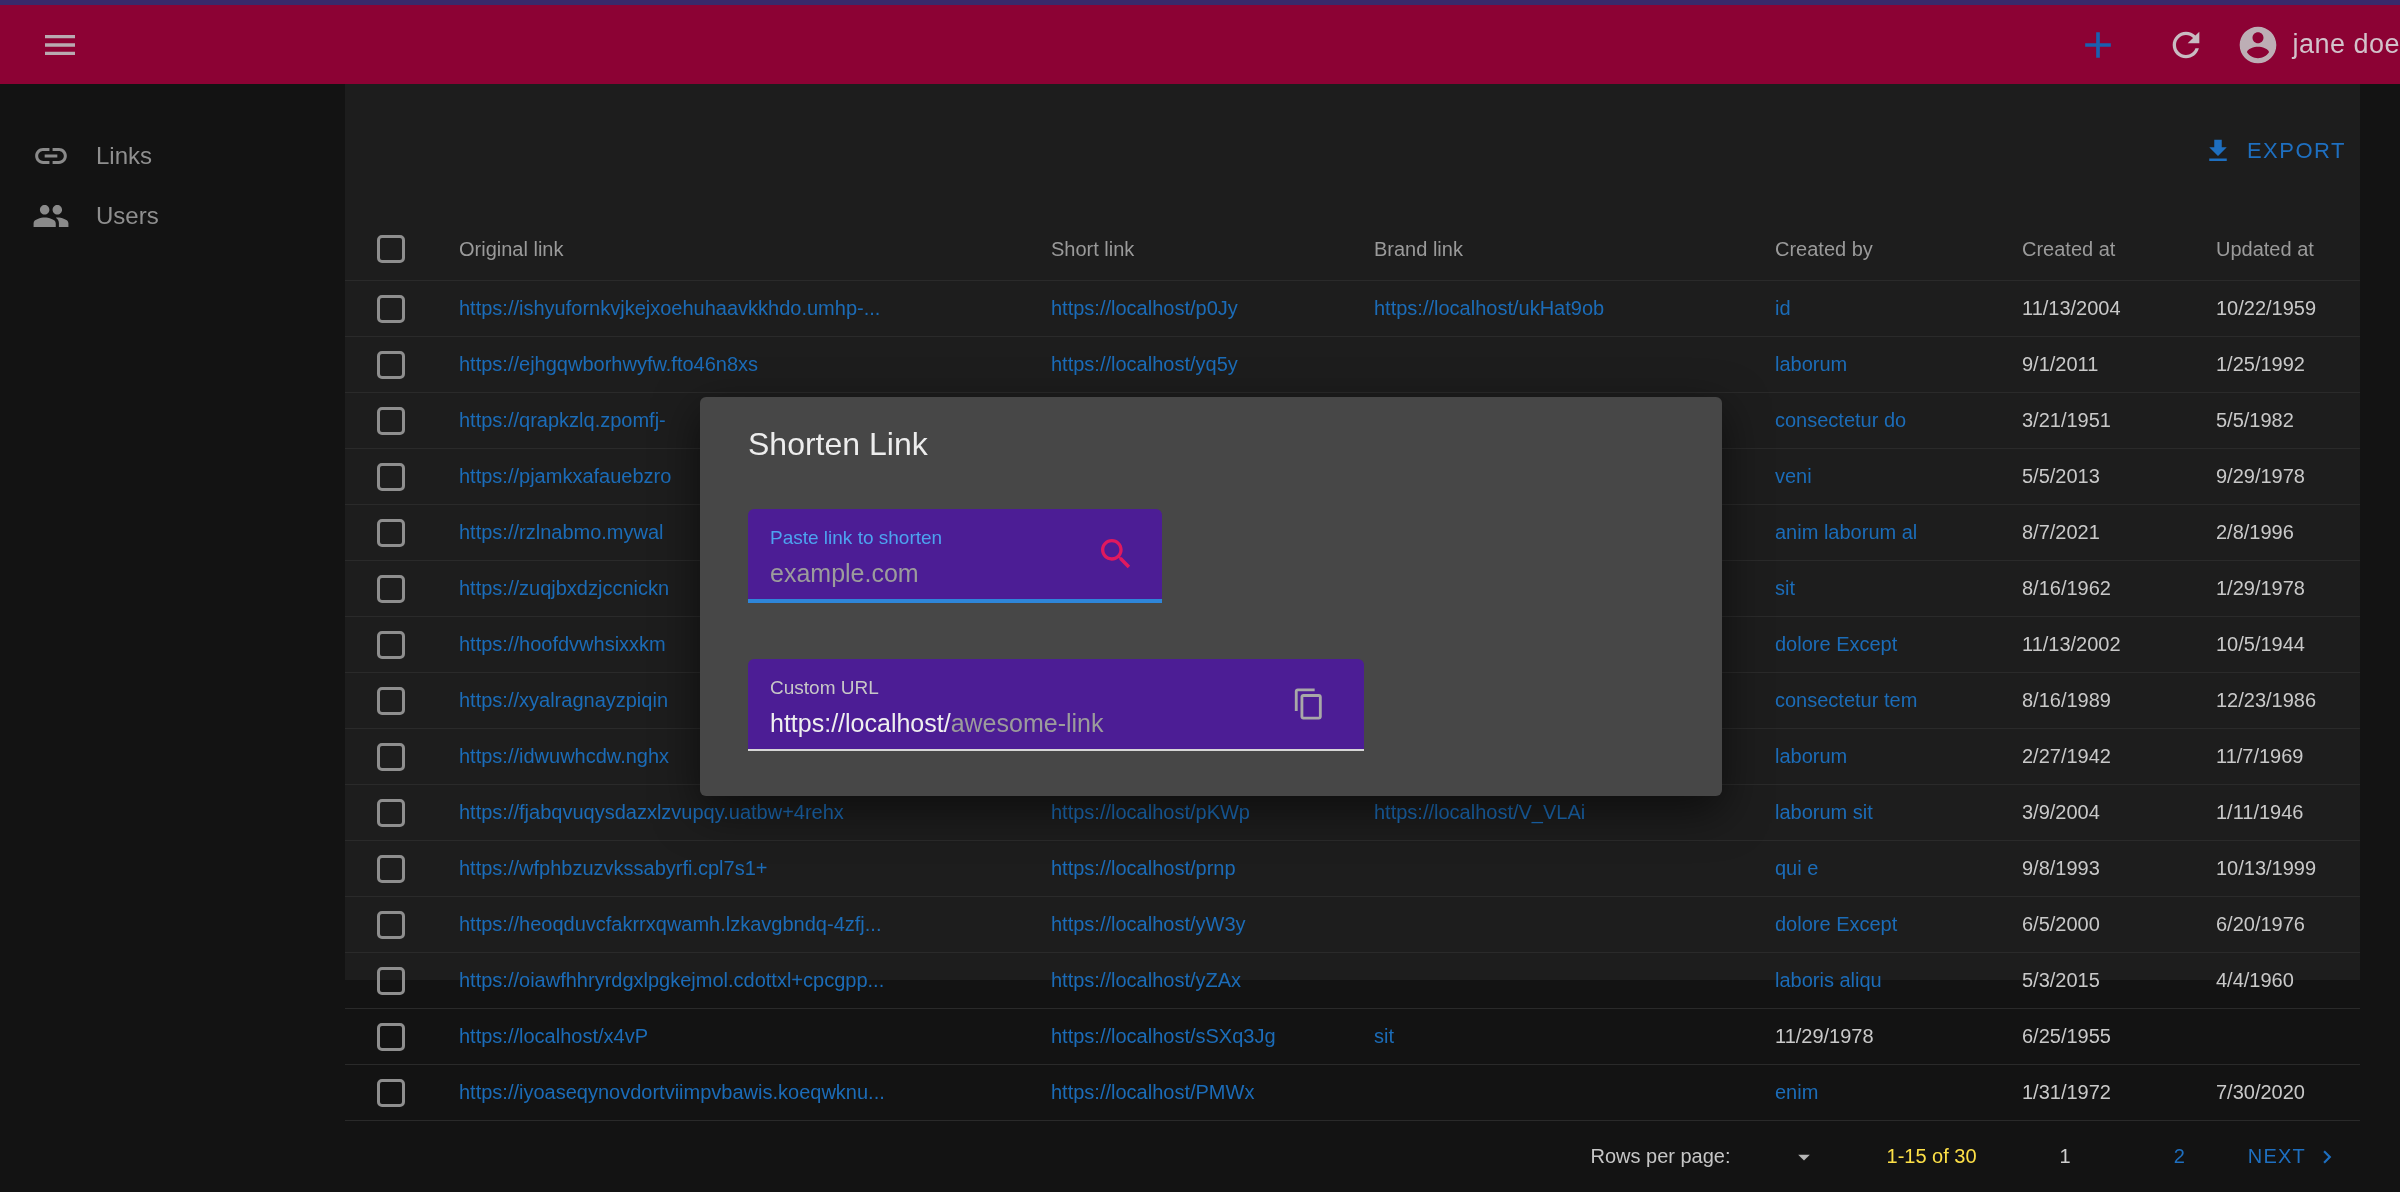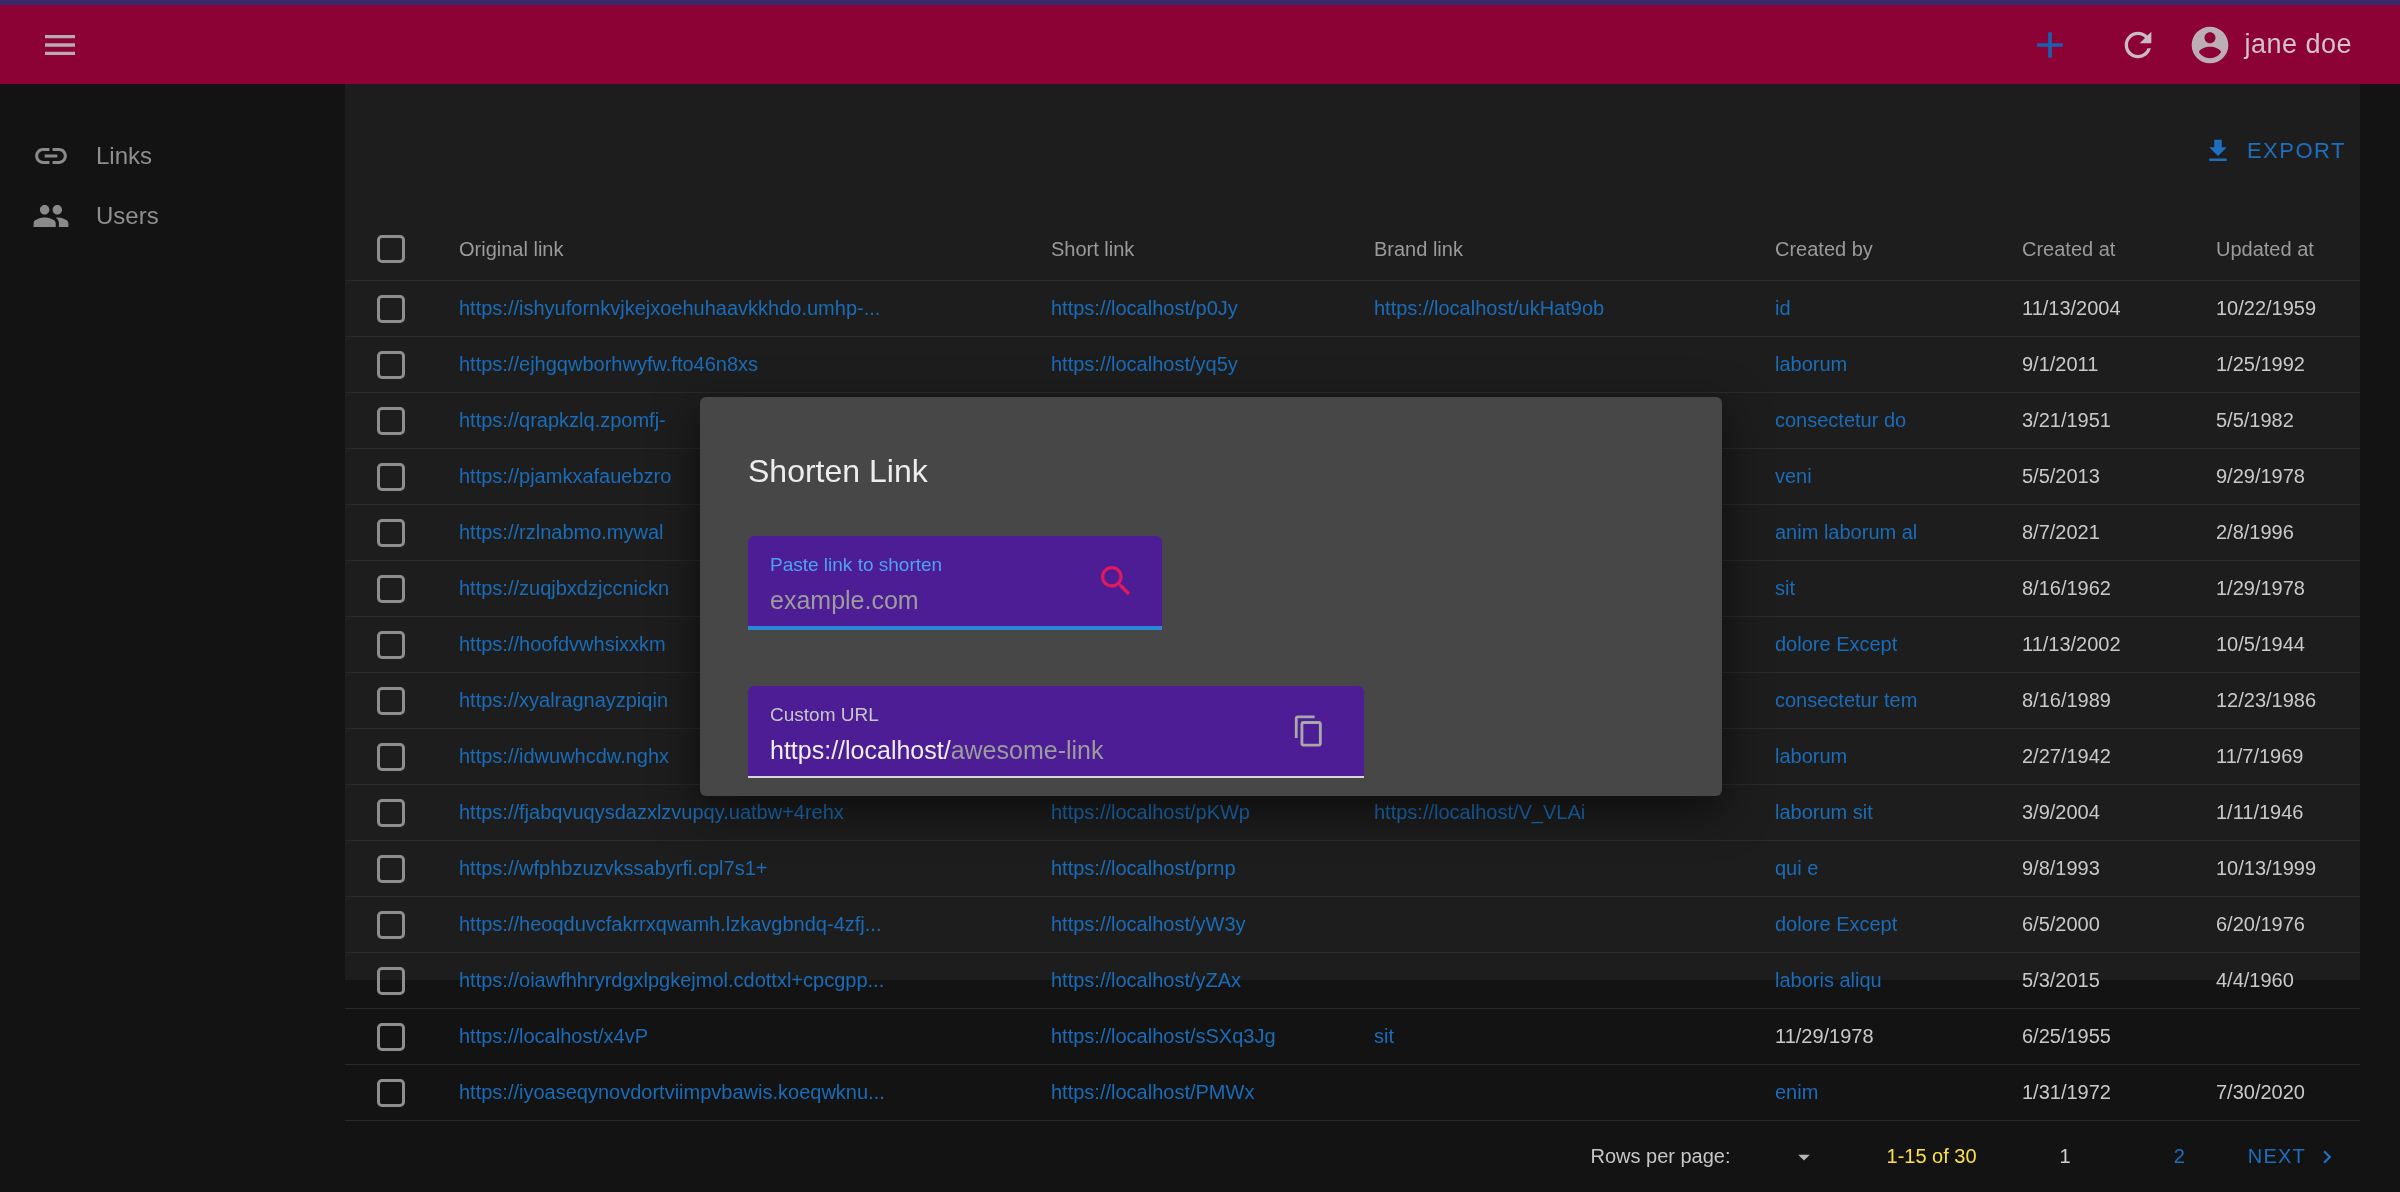--- a/index.html
+++ b/index.html
@@ -13,21 +13,21 @@
   }
   
   .appbar {
     position: absolute; top: 0; left: 0; width: 2400px; height: 84px;
     background: #8c0234;
     border-top: 5px solid #39296b;
     display: flex; align-items: center;
     z-index: 5;
   }
   .hamburger { margin-left: 38px; width: 44px; height: 44px; display:flex; align-items:center; justify-content:center; color:#b9aab1; cursor:pointer; background:none; border:none; }
-  .appbar-right { margin-left: auto; display: flex; align-items: center; margin-right: 48px; }
+  .appbar-right { margin-left: auto; display: flex; align-items: center; }
   .icon-btn { background:none; border:none; display:flex; align-items:center; justify-content:center; cursor:pointer; }
   .add-btn { color:#1a5fb0; margin-right: 46px; }
   .refresh-btn { color:#c9bcc2; margin-right: 30px; }
   .account-icon { color:#bdaeb5; margin-right: 12px; display:flex; align-items:center; }
   .username { color:#d2c2ca; font-size: 27px; letter-spacing: .5px; }
 
   
   .sidebar { position: absolute; left: 0; top: 84px; width: 345px; bottom: 0; }
   .side-item { display:flex; align-items:center; height: 60px; padding-left: 32px; cursor:pointer; color:#8f8f8f; }
   .side-item:first-child { margin-top: 42px; }
@@ -66,21 +66,21 @@
   .page-current { color:#cfcfcf; margin-right: 86px; }
   .page-other { color:#1e6fc0; margin-right: 46px; }
   .next-btn { background:none; border:none; display:flex; align-items:center; color:#1e6fc0; cursor:pointer; font-family:inherit; }
   .next-label { font-size: 20px; letter-spacing: 1.2px; margin-right: 8px; }
 
   
   .modal {
     position: absolute; left: 700px; top: 397px; width: 1022px; height: 399px;
     background: #474747; border-radius: 6px; z-index: 10;
     box-shadow: 0 14px 45px rgba(0,0,0,.55);
-    padding: 56px 48px;
+    padding: 29px 48px;
   }
   .modal-title { color: #ededed; font-size: 32px; font-weight: 500; }
   .field { position: relative; background: #4c1d95; border-radius: 6px 6px 0 0; padding: 18px 22px 0 22px; }
   .field-1 { margin-top: 46px; width: 414px; height: 94px; border-bottom: 4px solid #2e86d9; }
   .field-2 { margin-top: 56px; width: 616px; height: 92px; border-bottom: 2px solid #d6d6d6; }
   .field-label { font-size: 19px; display:block; }
   .field-1 .field-label { color: #4da3f0; }
   .field-2 .field-label { color: #c7c7c7; }
   .field-input { margin-top: 10px; font-size: 25px; white-space: nowrap; }
   .placeholder { color: #9c9c9c; }

